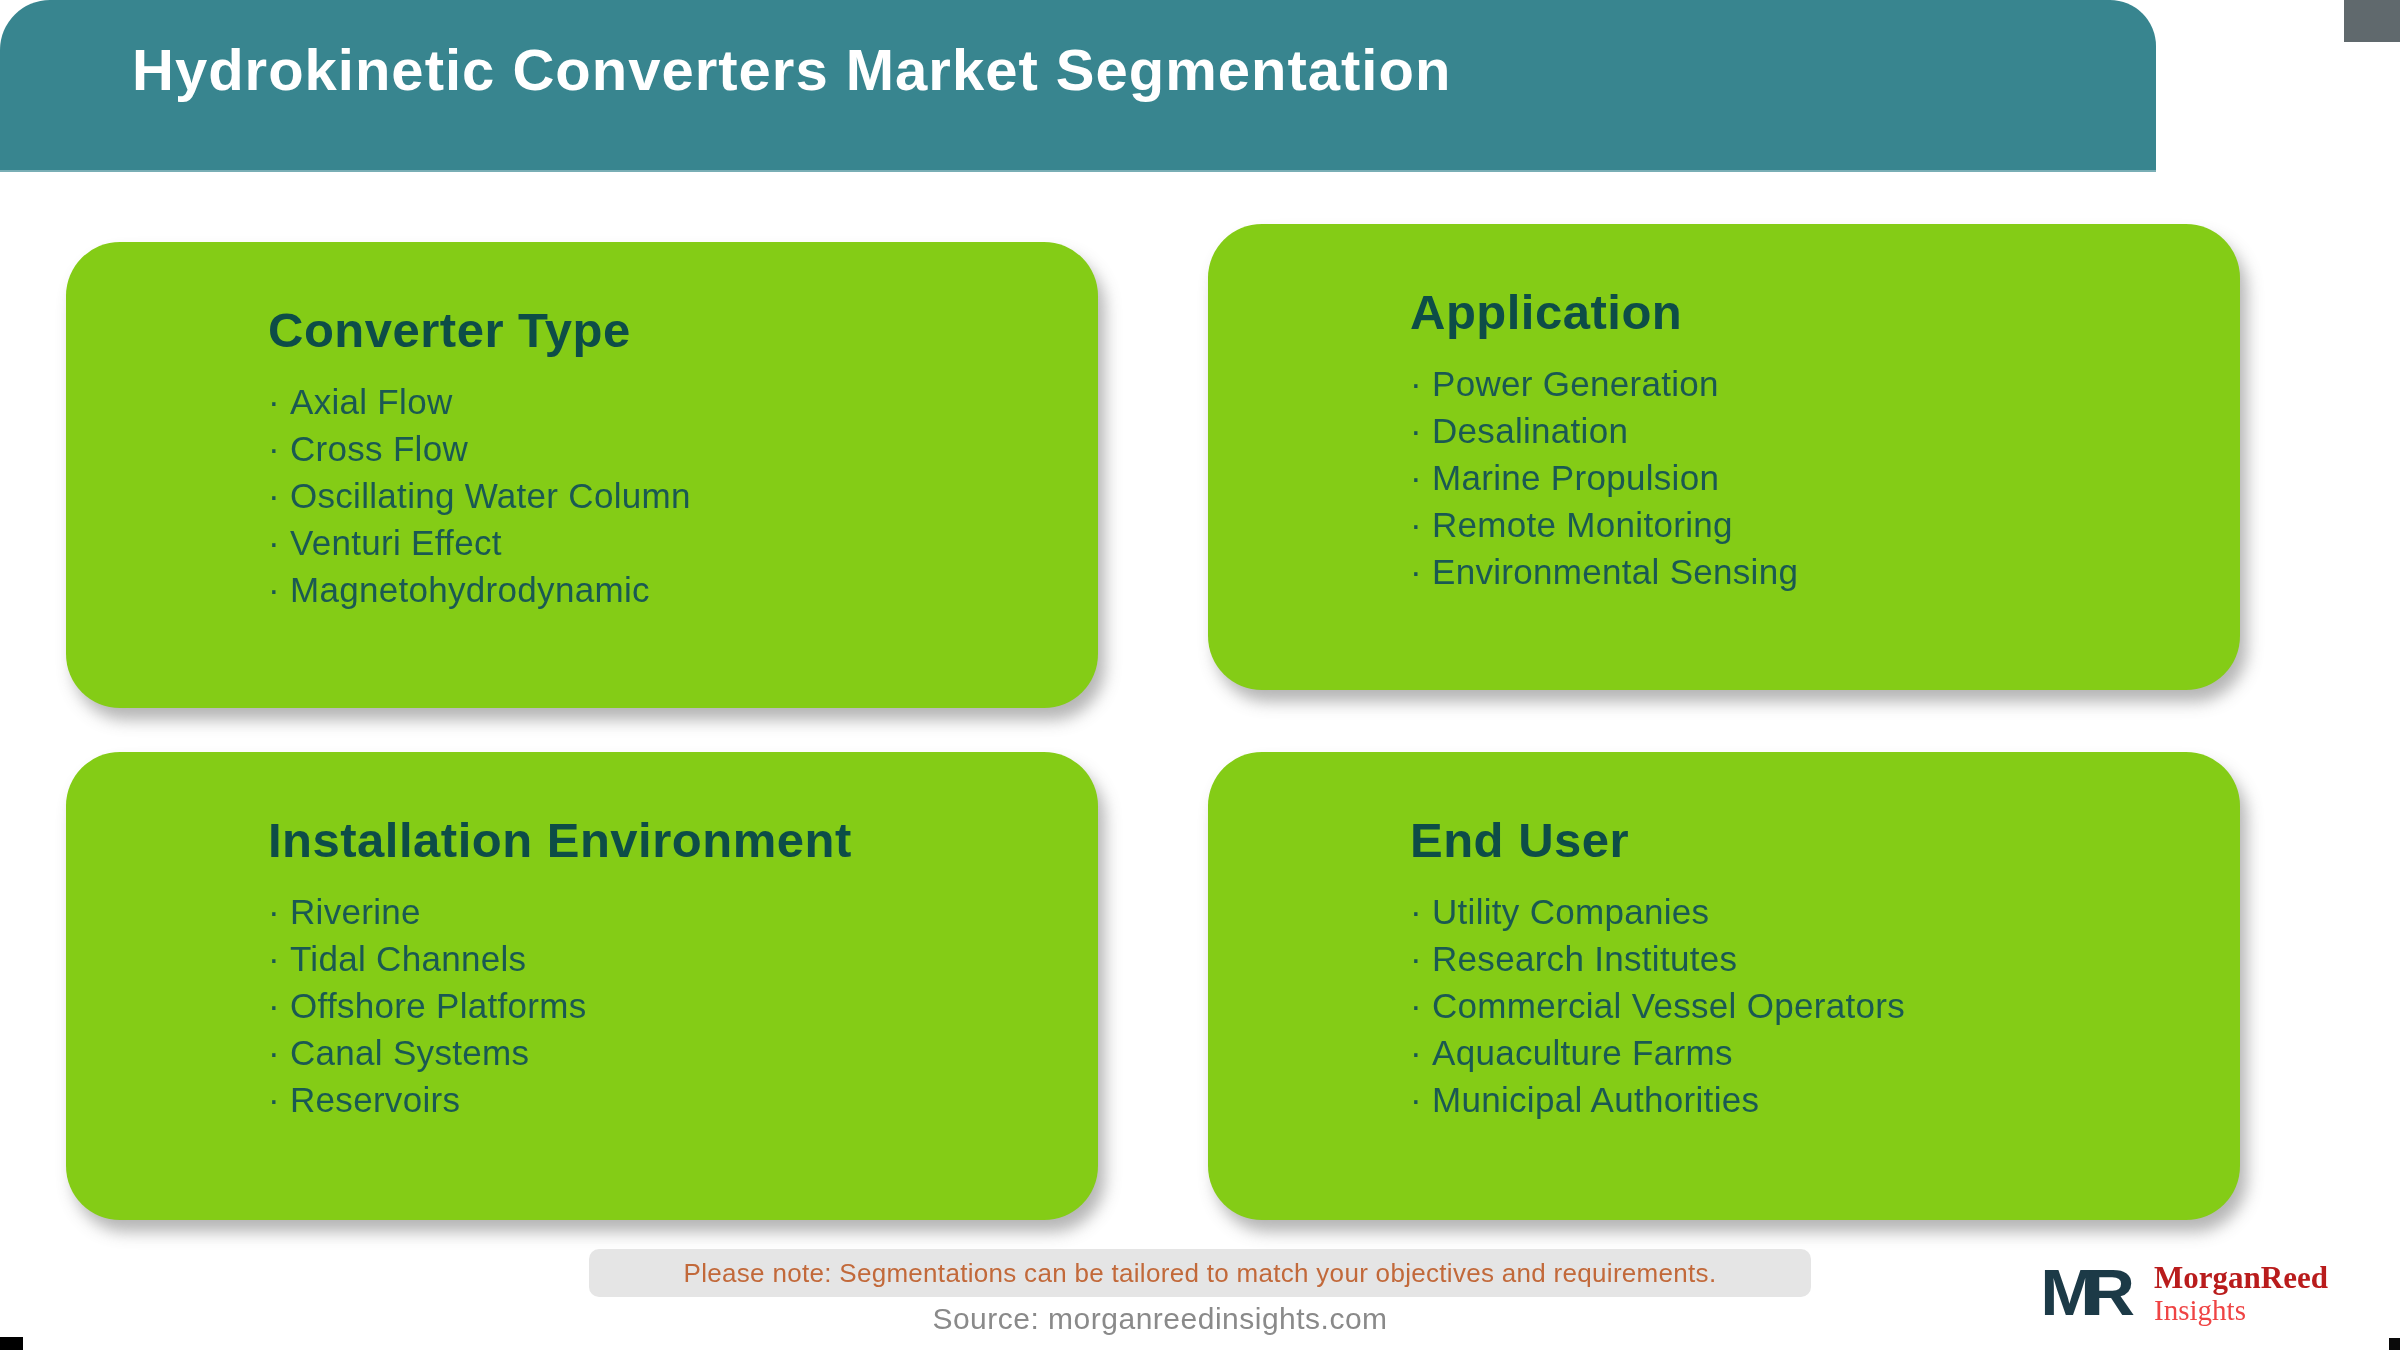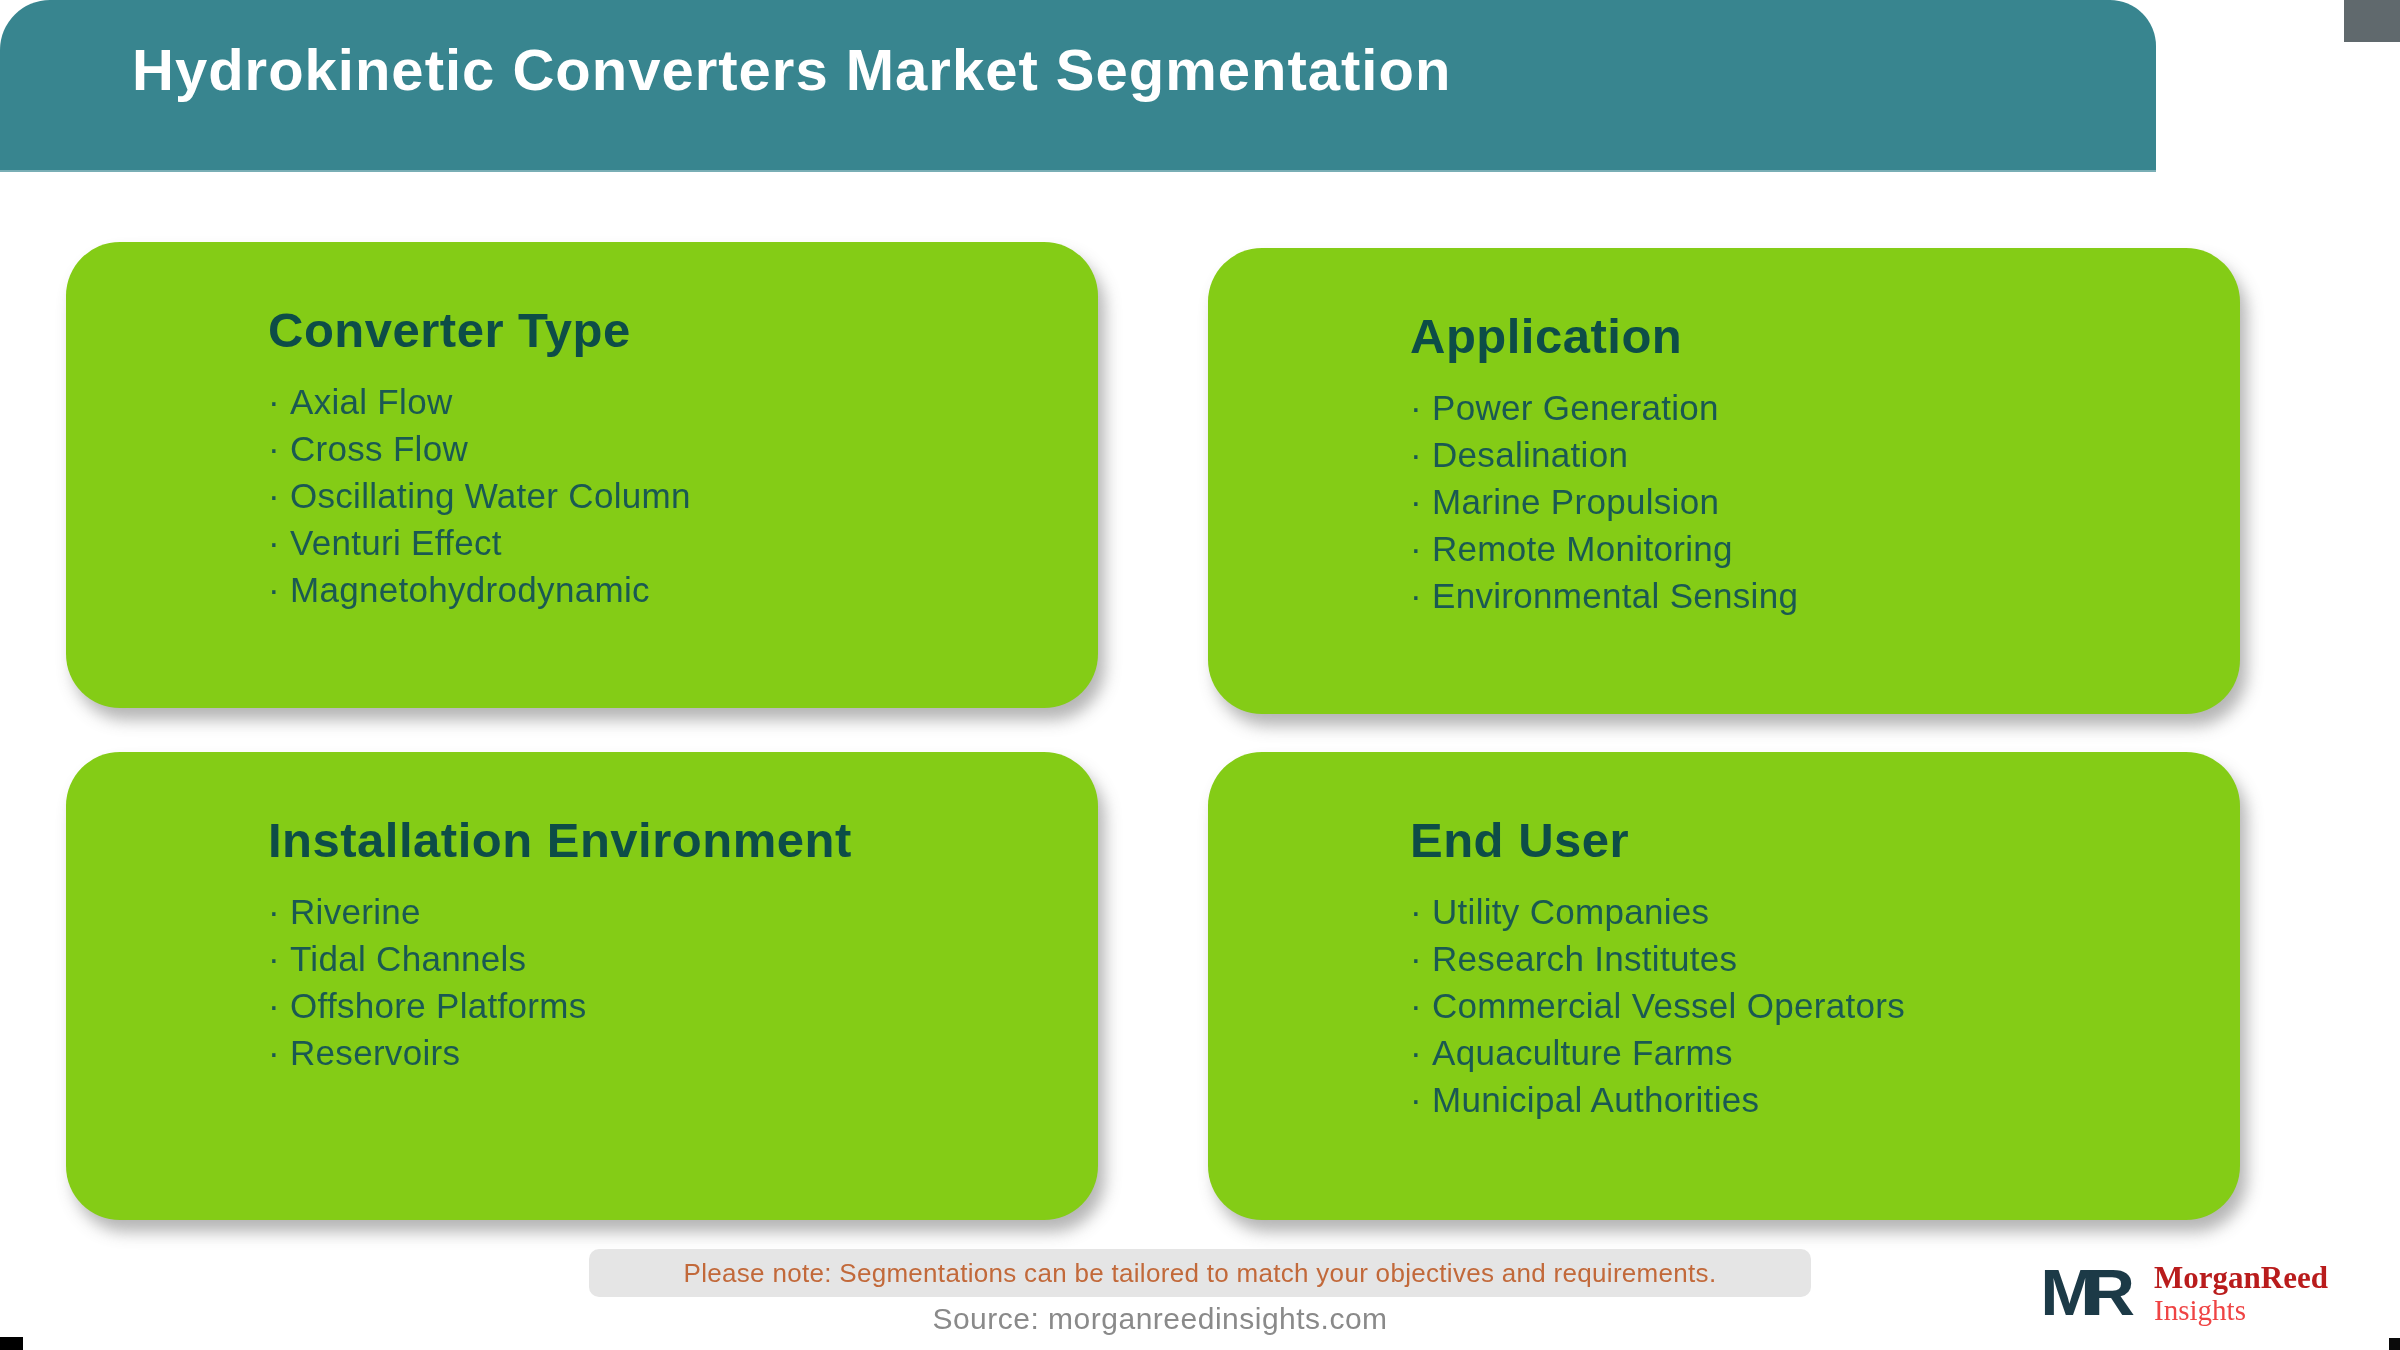--- a/index.html
+++ b/index.html
@@ -25,21 +25,21 @@
     font-size:58px;font-weight:700;color:#ffffff;letter-spacing:1px;
     margin:0;white-space:nowrap;
   }
   
   .card{
     position:absolute;width:1032px;height:466px;
     background:#84cc16;border-radius:54px;
     box-shadow:7px 12px 16px rgba(90,90,90,0.45);
   }
   .card-tl{left:66px;top:242px;}
-  .card-tr{left:1208px;top:248px;}
+  .card-tr{left:1208px;top:224px;}
   .card-bl{left:66px;top:752px;height:468px;}
   .card-br{left:1208px;top:752px;height:468px;}
   .card-inner{
     padding:60px 40px 0 202px;
   }
   .card-title{
     margin:0 0 20px 0;
     font-size:49px;font-weight:700;color:#0D4D47;letter-spacing:0.5px;
   }
   .card-list{
@@ -122,20 +122,21 @@
   </div>
 </div>
 
 <div class="card card-bl">
   <div class="card-inner">
     <h2 class="card-title">Installation Environment</h2>
     <ul class="card-list">
         <li>Riverine</li>
         <li>Tidal Channels</li>
         <li>Offshore Platforms</li>
+        <li>Canal Systems</li>
         <li>Reservoirs</li>
       </ul>
   </div>
 </div>
 
 <div class="card card-br">
   <div class="card-inner">
     <h2 class="card-title">End User</h2>
     <ul class="card-list">
         <li>Utility Companies</li>

